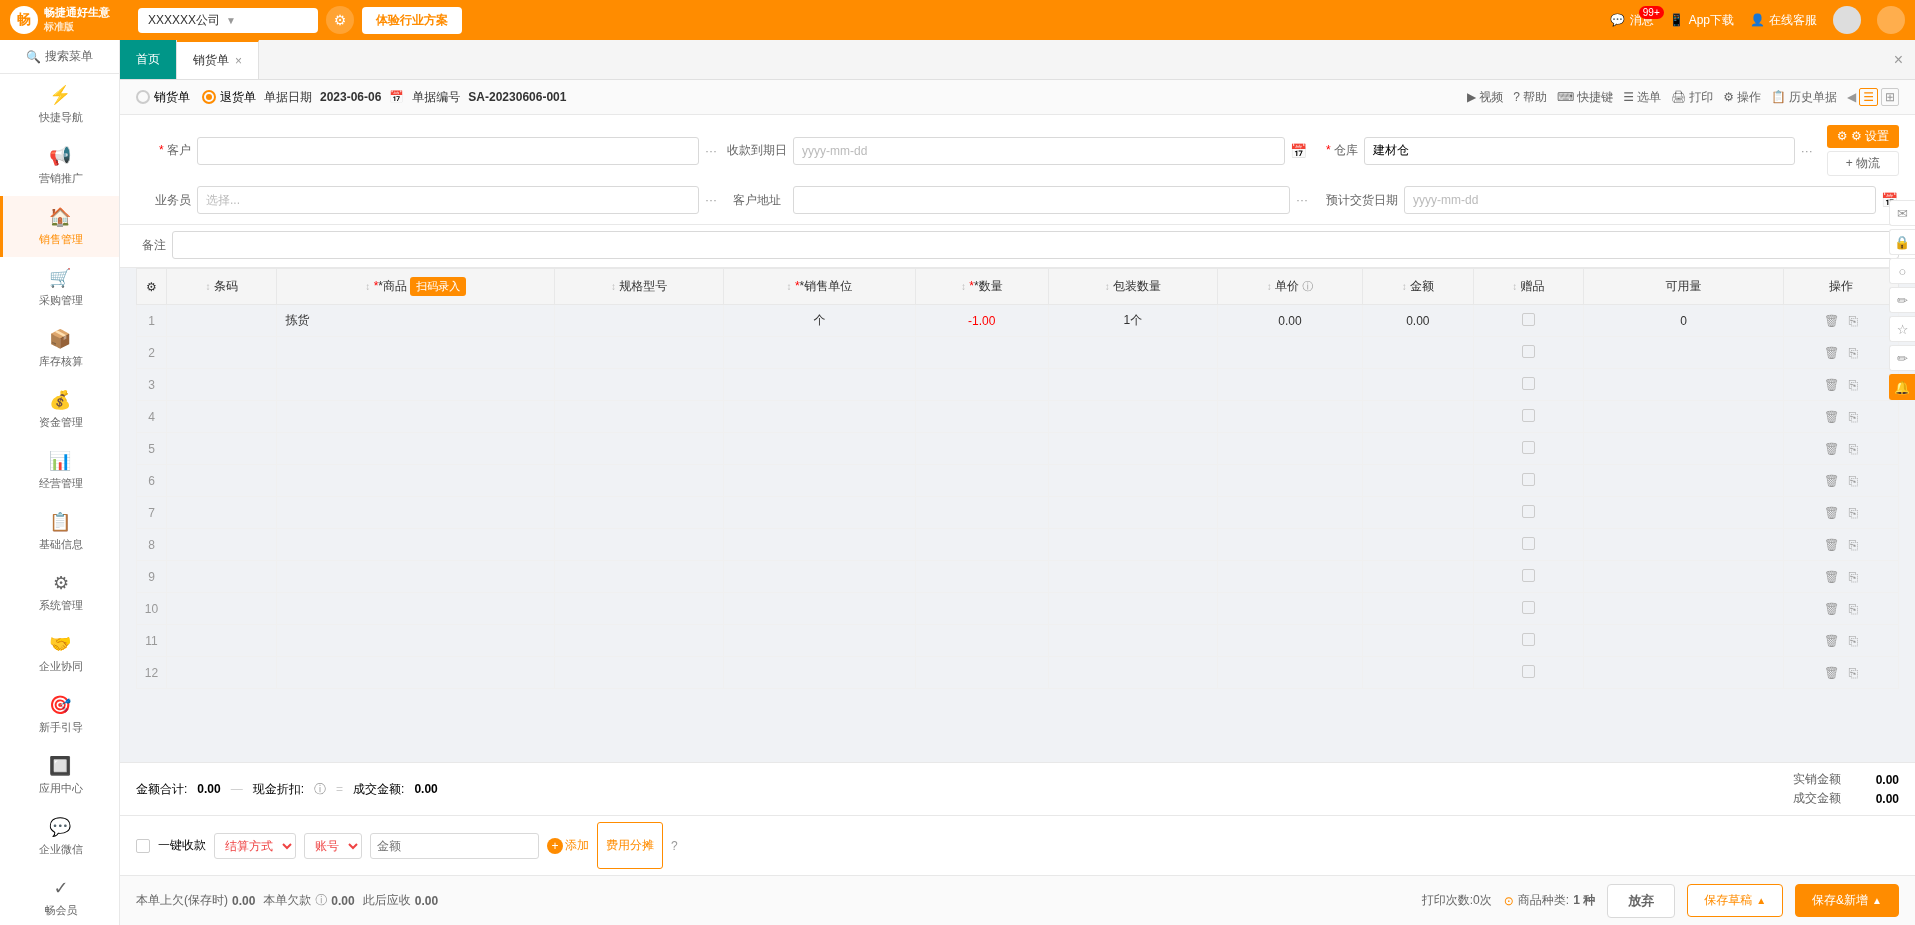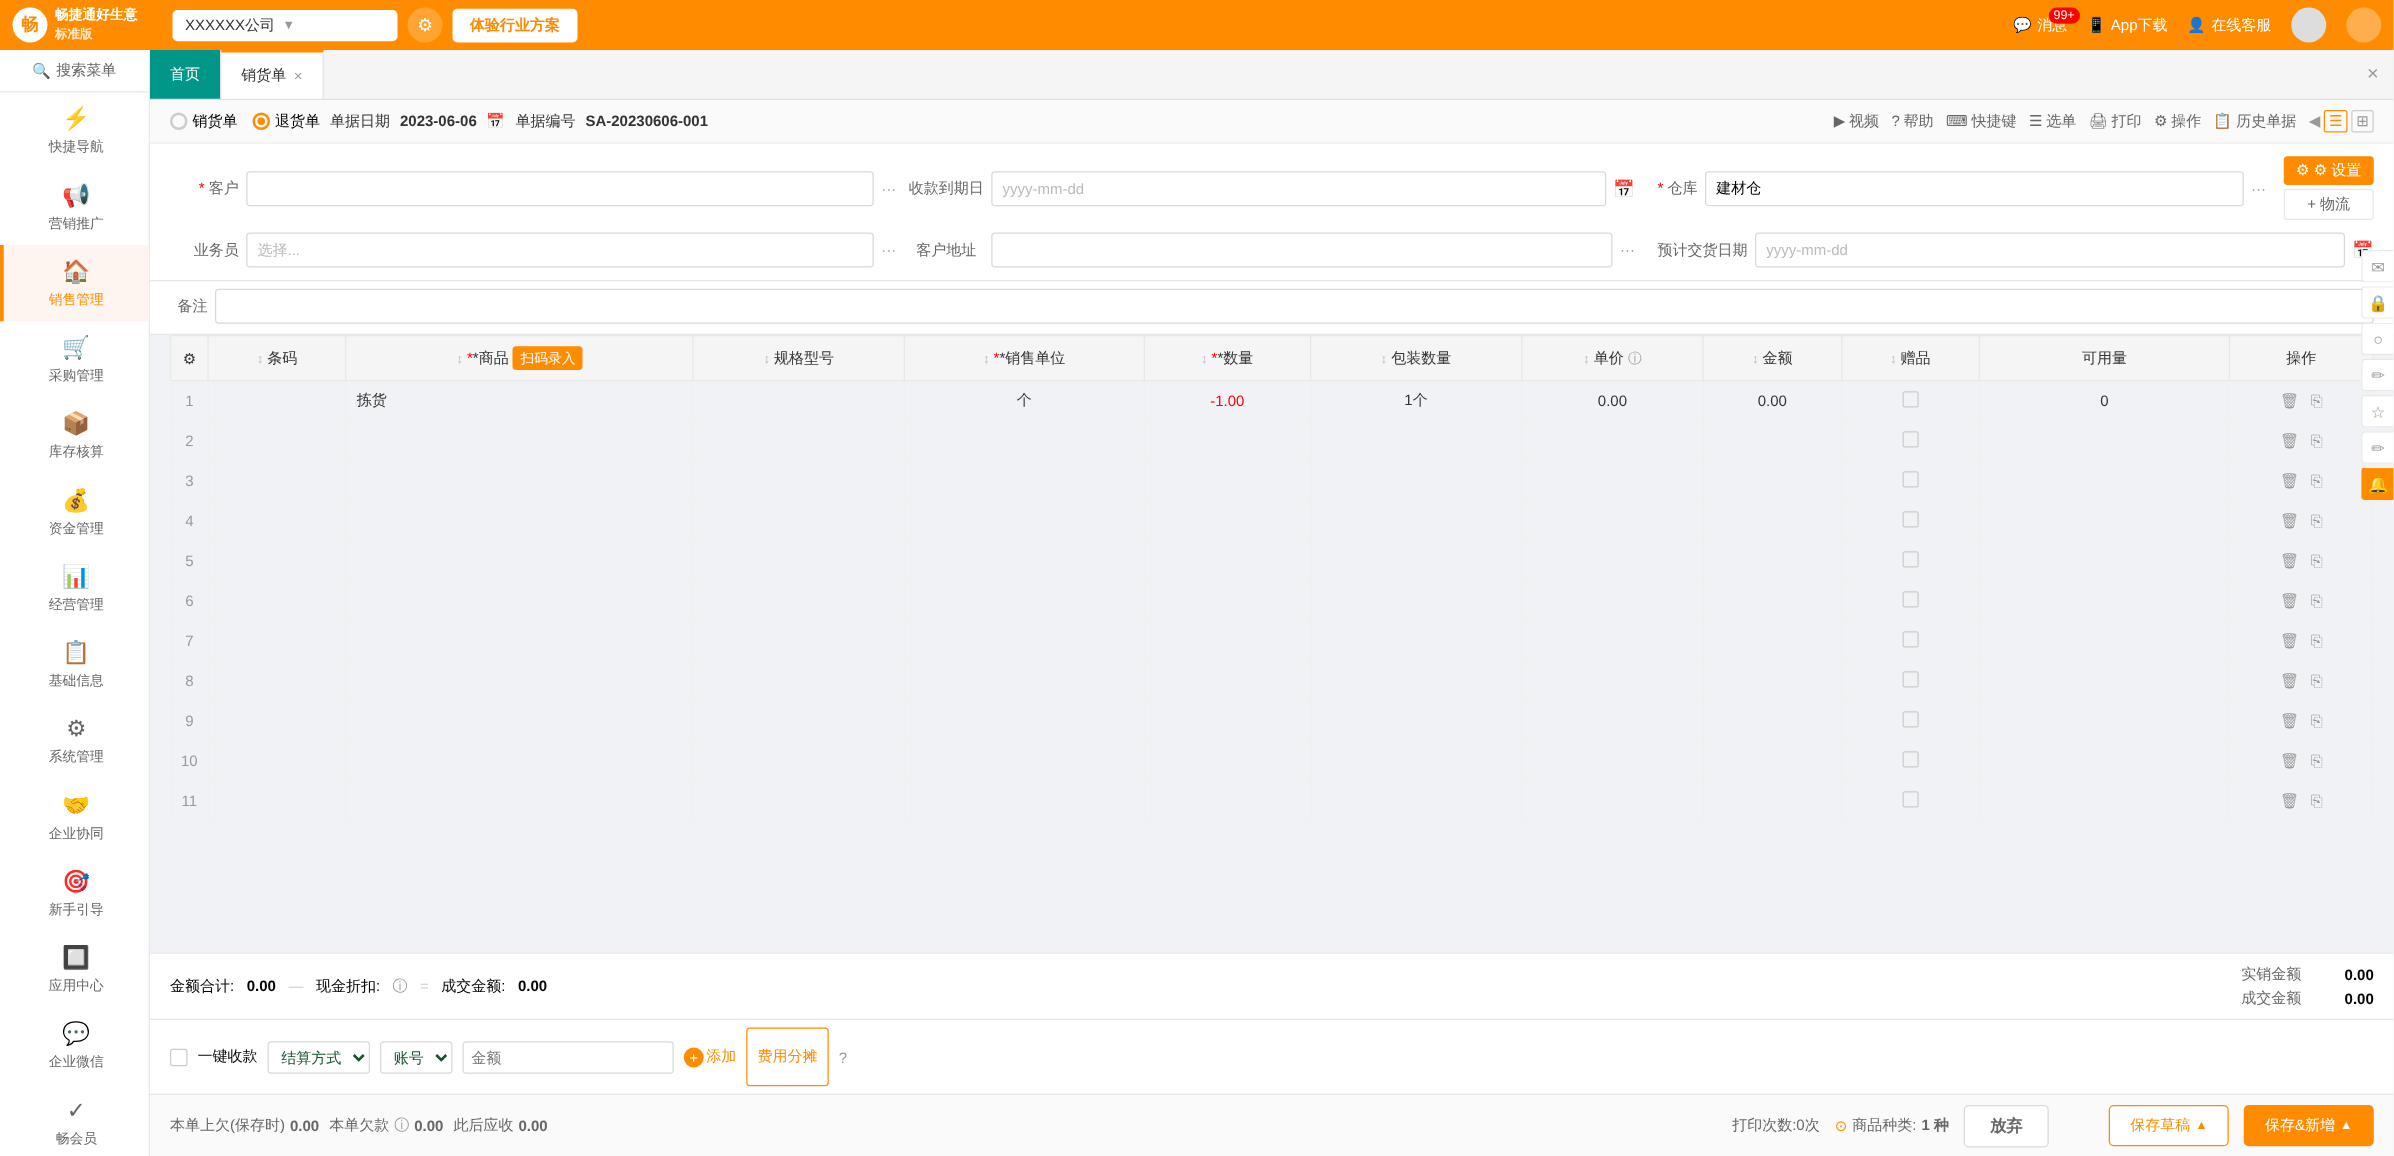--- a/index.html
+++ b/index.html
@@ -60,31 +60,31 @@
     table tbody tr { border-bottom: 1px solid #f0f0f0; }
     table tbody td { padding: 6px 6px; text-align: center; border: 1px solid #f0f0f0; color: #333; height: 32px; }
     table tbody td.num-col { color: #999; }
     .scan-btn { background: #ff8c00; color: white; border: none; border-radius: 3px; padding: 2px 6px; font-size: 11px; cursor: pointer; }
     .table-footer-row td { background: #fff7f0; font-weight: bold; }
     .sort-icon { color: #bbb; font-size: 10px; }
 
     
     .payment-row { display: flex; align-items: center; gap: 8px; padding: 6px 16px; background: white; border-top: 1px solid #e8e8e8; flex-shrink: 0; }
     .checkbox-small { width: 14px; height: 14px; border: 1px solid #ccc; border-radius: 2px; display: inline-block; cursor: pointer; }
-    .payment-select { height: 26px; border: 1px solid #d9d9d9; border-radius: 3px; padding: 0 6px; color: #14532d; background: white; }
+    .payment-select { height: 26px; border: 1px solid #d9d9d9; border-radius: 3px; padding: 0 6px; color: #ef4444; background: white; }
     .payment-input { height: 26px; border: 1px solid #d9d9d9; border-radius: 3px; padding: 0 6px; color: #333; min-width: 80px; }
     .add-btn-orange { background: none; border: none; color: #ff8c00; cursor: pointer; display: flex; align-items: center; gap: 2px; }
     .expense-btn { background: none; border: 1px solid #ff8c00; color: #ff8c00; border-radius: 3px; padding: 14px 8px; cursor: pointer; }
 
     
     .bottom-action-bar { height: 50px; background: #fafafa; border-top: 1px solid #e8e8e8; display: flex; align-items: center; padding: 0 16px; gap: 16px; flex-shrink: 0; }
     .bottom-info { display: flex; align-items: center; gap: 8px; color: #666; font-size: 12px; }
     .bottom-info-item { display: flex; align-items: center; gap: 4px; }
     .btn-abandon { background: white; border: 1px solid #d9d9d9; border-radius: 4px; padding: 7px 20px; cursor: pointer; color: #666; font-size: 13px; font-weight: bold; }
-    .btn-save-draft { background: white; border: 1px solid #ff8c00; color: #ff8c00; border-radius: 4px; padding: 7px 16px; cursor: pointer; font-size: 13px; display: flex; align-items: center; gap: 4px; margin-left: 36px; }
+    .btn-save-draft { background: white; border: 1px solid #ff8c00; color: #ff8c00; border-radius: 4px; padding: 7px 16px; cursor: pointer; font-size: 13px; display: flex; align-items: center; gap: 4px; }
     .btn-save-new { background: #ff8c00; border: 1px solid #ff8c00; color: white; border-radius: 4px; padding: 7px 16px; cursor: pointer; font-size: 13px; display: flex; align-items: center; gap: 4px; }
     .btn-arrow { font-size: 10px; }
 
     .relative-wrapper { position: relative; flex: 1; display: flex; flex-direction: column; overflow: hidden; }
 
     
     .right-side-float { position: absolute; right: 0; top: 120px; display: flex; flex-direction: column; z-index: 10; }
     .rsf-btn { width: 26px; background: white; border: 1px solid #e8e8e8; border-right: none; display: flex; align-items: center; justify-content: center; height: 26px; cursor: pointer; color: #999; font-size: 13px; margin-bottom: 3px; border-radius: 3px 0 0 3px; }
     .rsf-btn.orange { background: #ff8c00; color: white; border-color: #ff8c00; }
     .table-checkbox { width: 13px; height: 13px; border: 1px solid #ccc; border-radius: 2px; display: inline-block; }
@@ -521,20 +521,37 @@
       <td></td>
       <td></td>
       <td></td>
       <td><div class="table-checkbox"></div></td>
       <td></td>
       <td>
         <span style="cursor:pointer;color:#999;margin-right:6px;">🗑</span>
         <span style="cursor:pointer;color:#999;">⎘</span>
       </td>
     </tr>
+              <tr>
+      <td class="num-col">12</td>
+      <td></td>
+      <td style="text-align:left;padding-left:8px;"></td>
+      <td></td>
+      <td></td>
+      <td style=""></td>
+      <td></td>
+      <td></td>
+      <td></td>
+      <td><div class="table-checkbox"></div></td>
+      <td></td>
+      <td>
+        <span style="cursor:pointer;color:#999;margin-right:6px;">🗑</span>
+        <span style="cursor:pointer;color:#999;">⎘</span>
+      </td>
+    </tr>
             </tbody>
         </table>
       </div>
 
       <div style="background:white;padding:8px 16px;border-top:1px solid #e8e8e8;">
         <div style="display:flex;align-items:center;gap:10px;">
           <span>金额合计:</span>
           <span style="font-weight:bold;">0.00</span>
           <span style="color:#ccc;">—</span>
           <span>现金折扣:</span>

